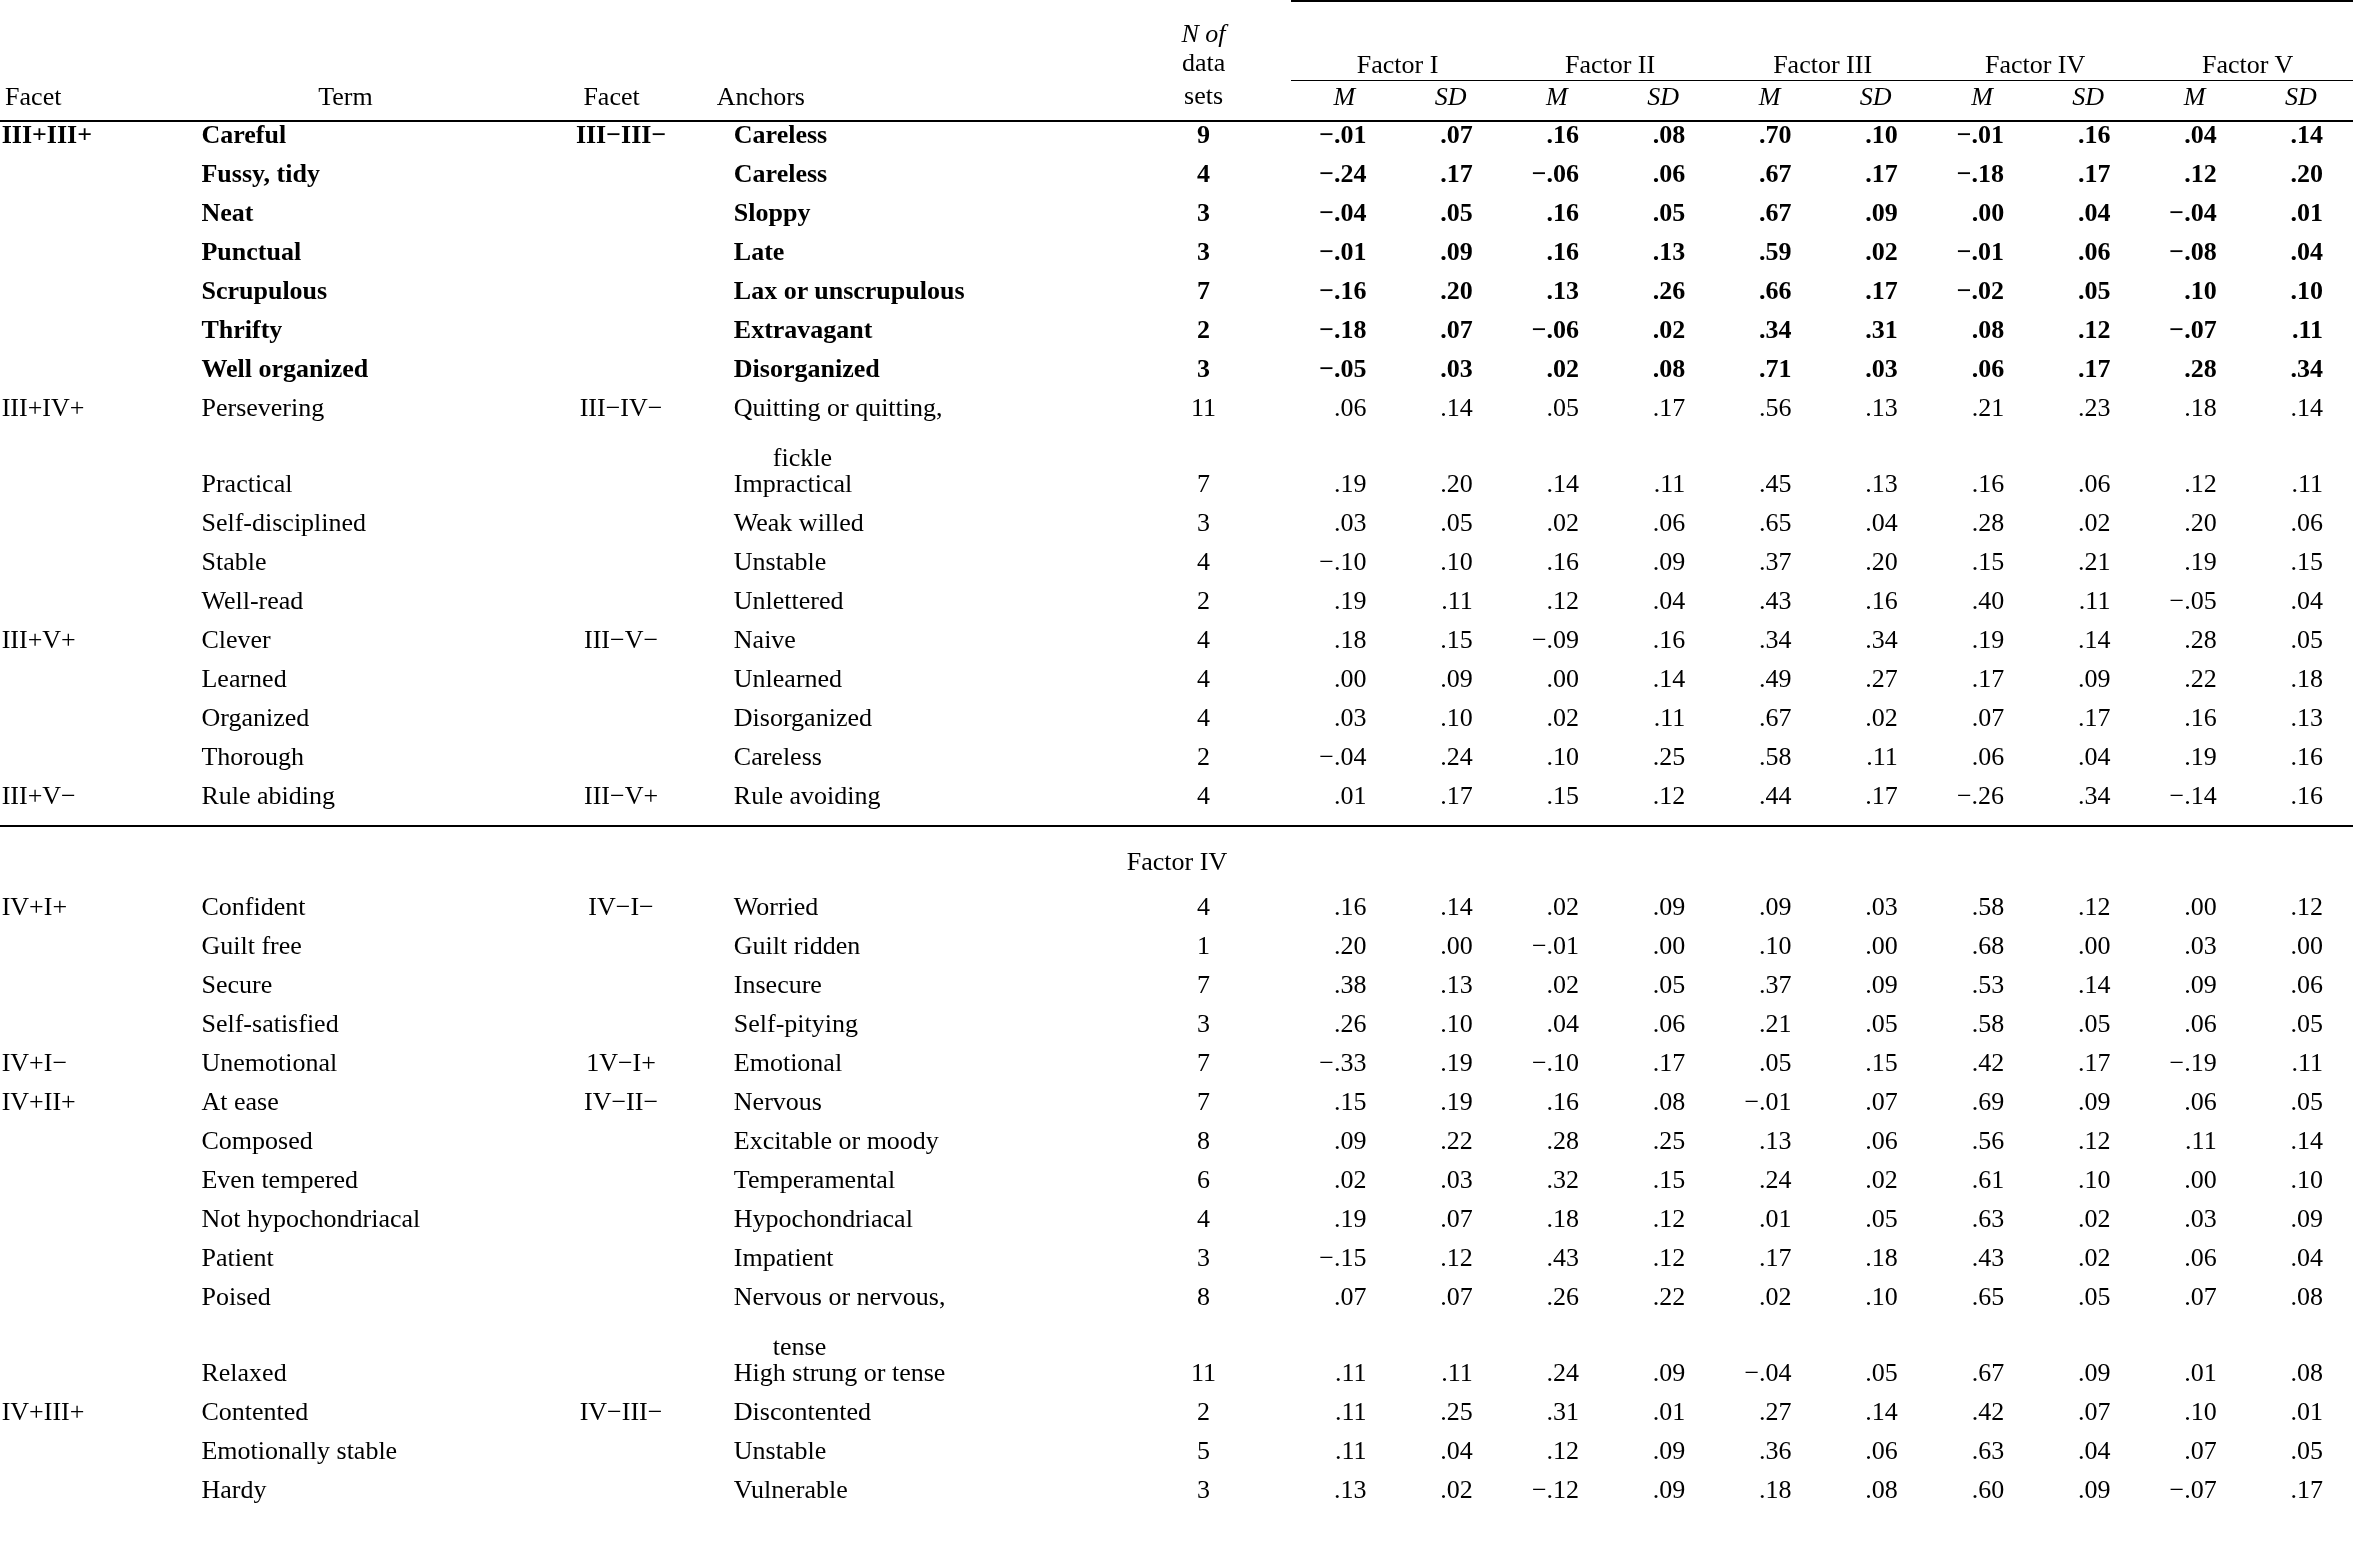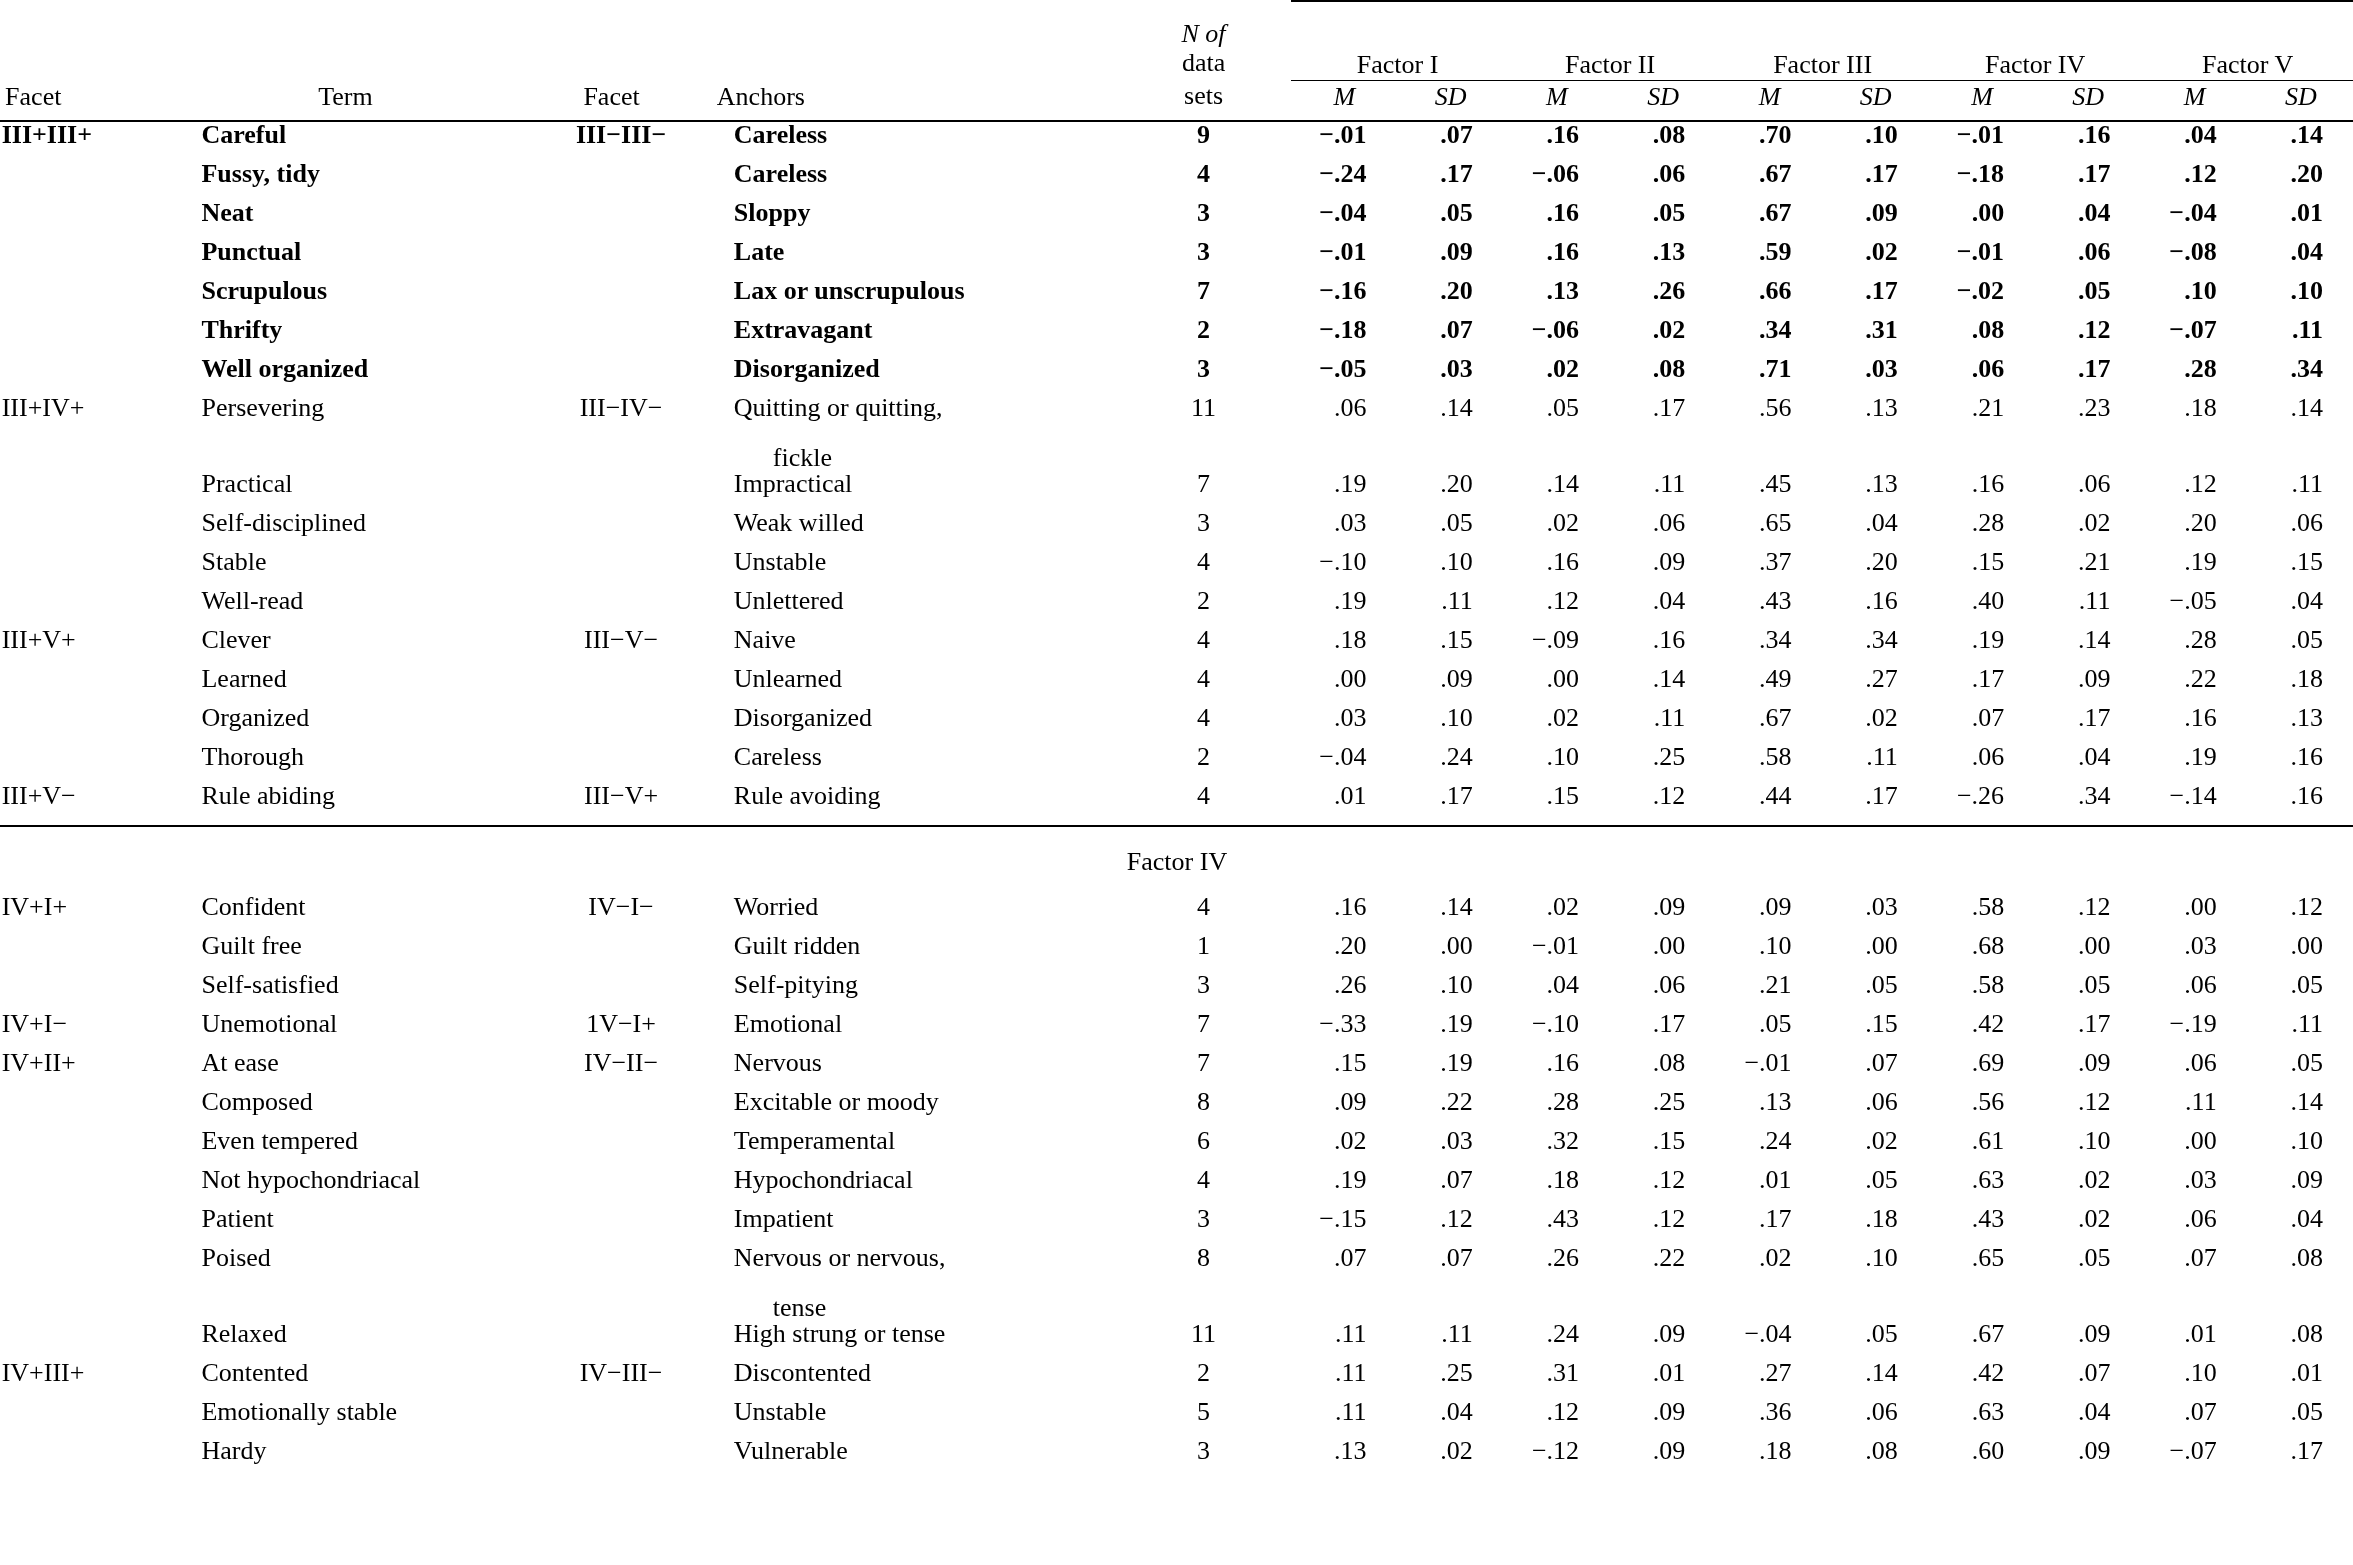--- a/index.html
+++ b/index.html
@@ -504,20 +504,37 @@
           <td class="num">.00</td>
           <td class="num">.10</td>
           <td class="num">.00</td>
           <td class="num">.68</td>
           <td class="num">.00</td>
           <td class="num">.03</td>
           <td class="num">.00</td>
         </tr>
         <tr>
           <td class="facet1"></td>
+          <td class="term">Secure</td>
+          <td class="facet2"></td>
+          <td class="anchor"><span>Insecure</span></td>
+          <td class="ndata">7</td>
+          <td class="num">.38</td>
+          <td class="num">.13</td>
+          <td class="num">.02</td>
+          <td class="num">.05</td>
+          <td class="num">.37</td>
+          <td class="num">.09</td>
+          <td class="num">.53</td>
+          <td class="num">.14</td>
+          <td class="num">.09</td>
+          <td class="num">.06</td>
+        </tr>
+        <tr>
+          <td class="facet1"></td>
           <td class="term">Self-satisfied</td>
           <td class="facet2"></td>
           <td class="anchor"><span>Self-pitying</span></td>
           <td class="ndata">3</td>
           <td class="num">.26</td>
           <td class="num">.10</td>
           <td class="num">.04</td>
           <td class="num">.06</td>
           <td class="num">.21</td>
           <td class="num">.05</td>

